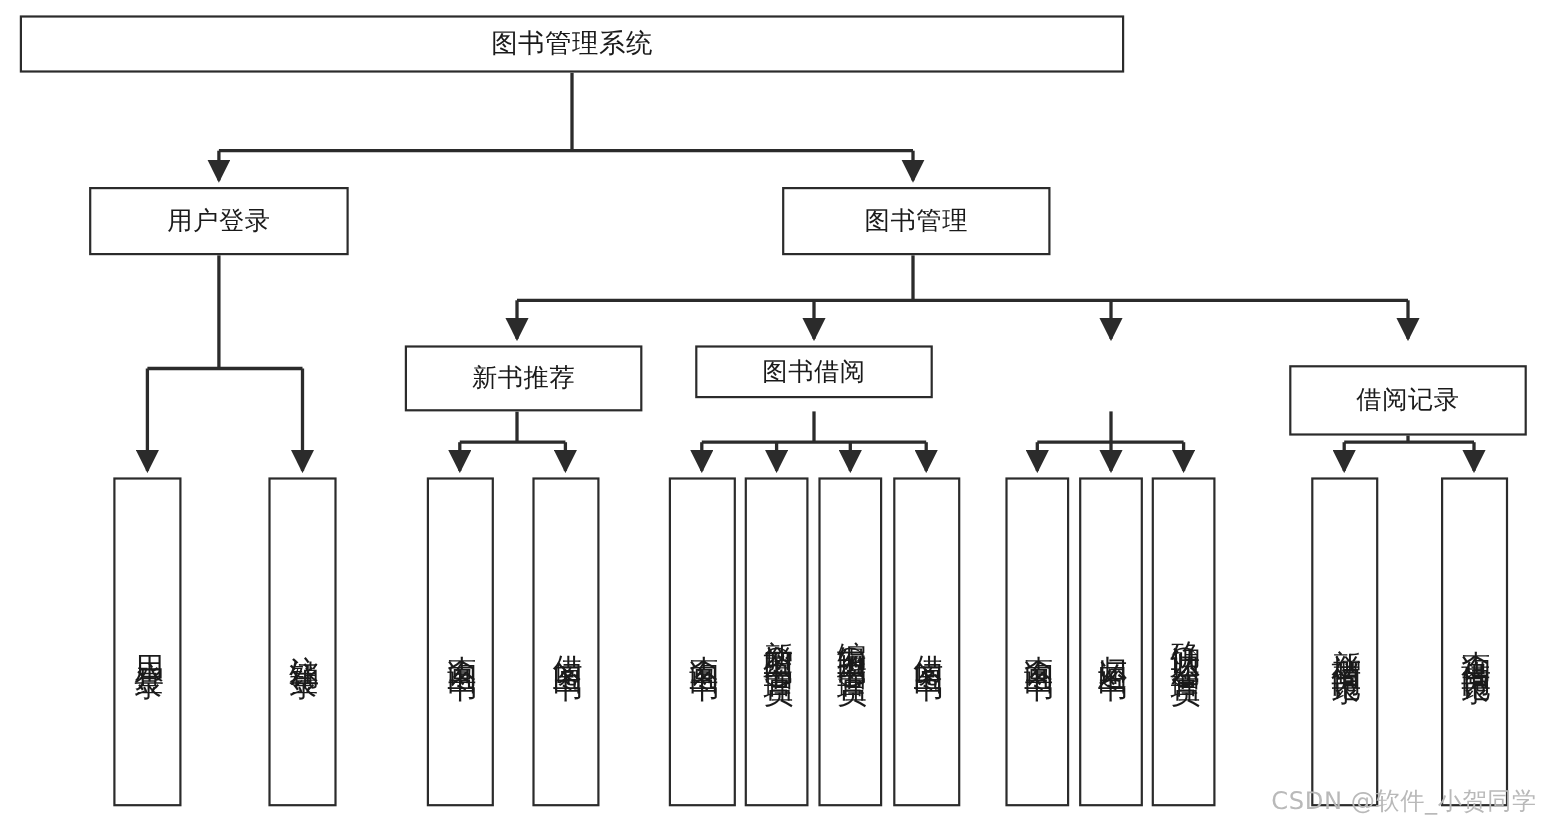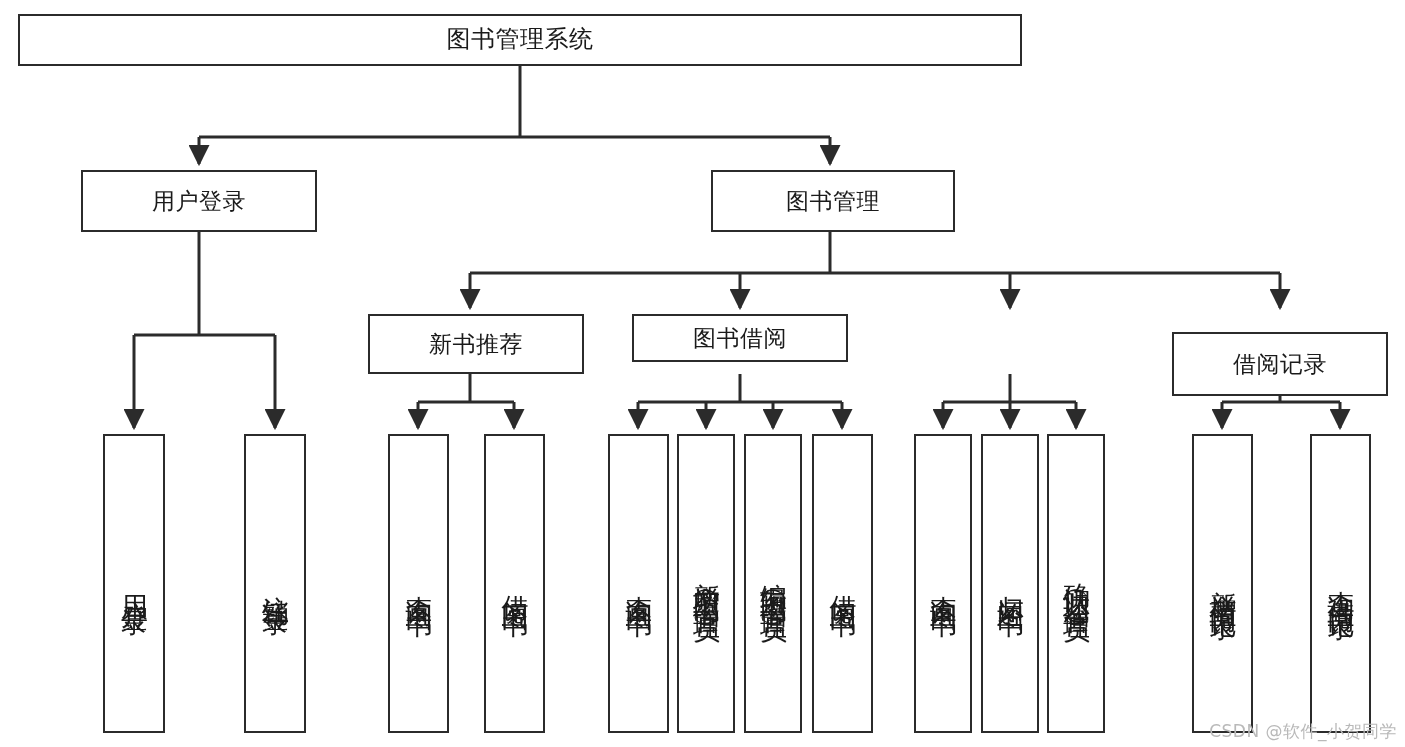--- a/index.html
+++ b/index.html
@@ -63,21 +63,21 @@
     font-size: 27px;
     line-height: 1.0;
     letter-spacing: 5px;
     white-space: nowrap;
     transform: translateX(1px);
   }
   #watermark {
     position: absolute;
     right: 8px;
     bottom: 4px;
-    font-size: 17px;
+    font-size: 22px;
     color: #b9b9b9;
     letter-spacing: 0.5px;
     user-select: none;
     white-space: nowrap;
     font-family: "DejaVu Sans", "Liberation Sans", sans-serif;
   }
 </style>
 </head>
 <body>
 

